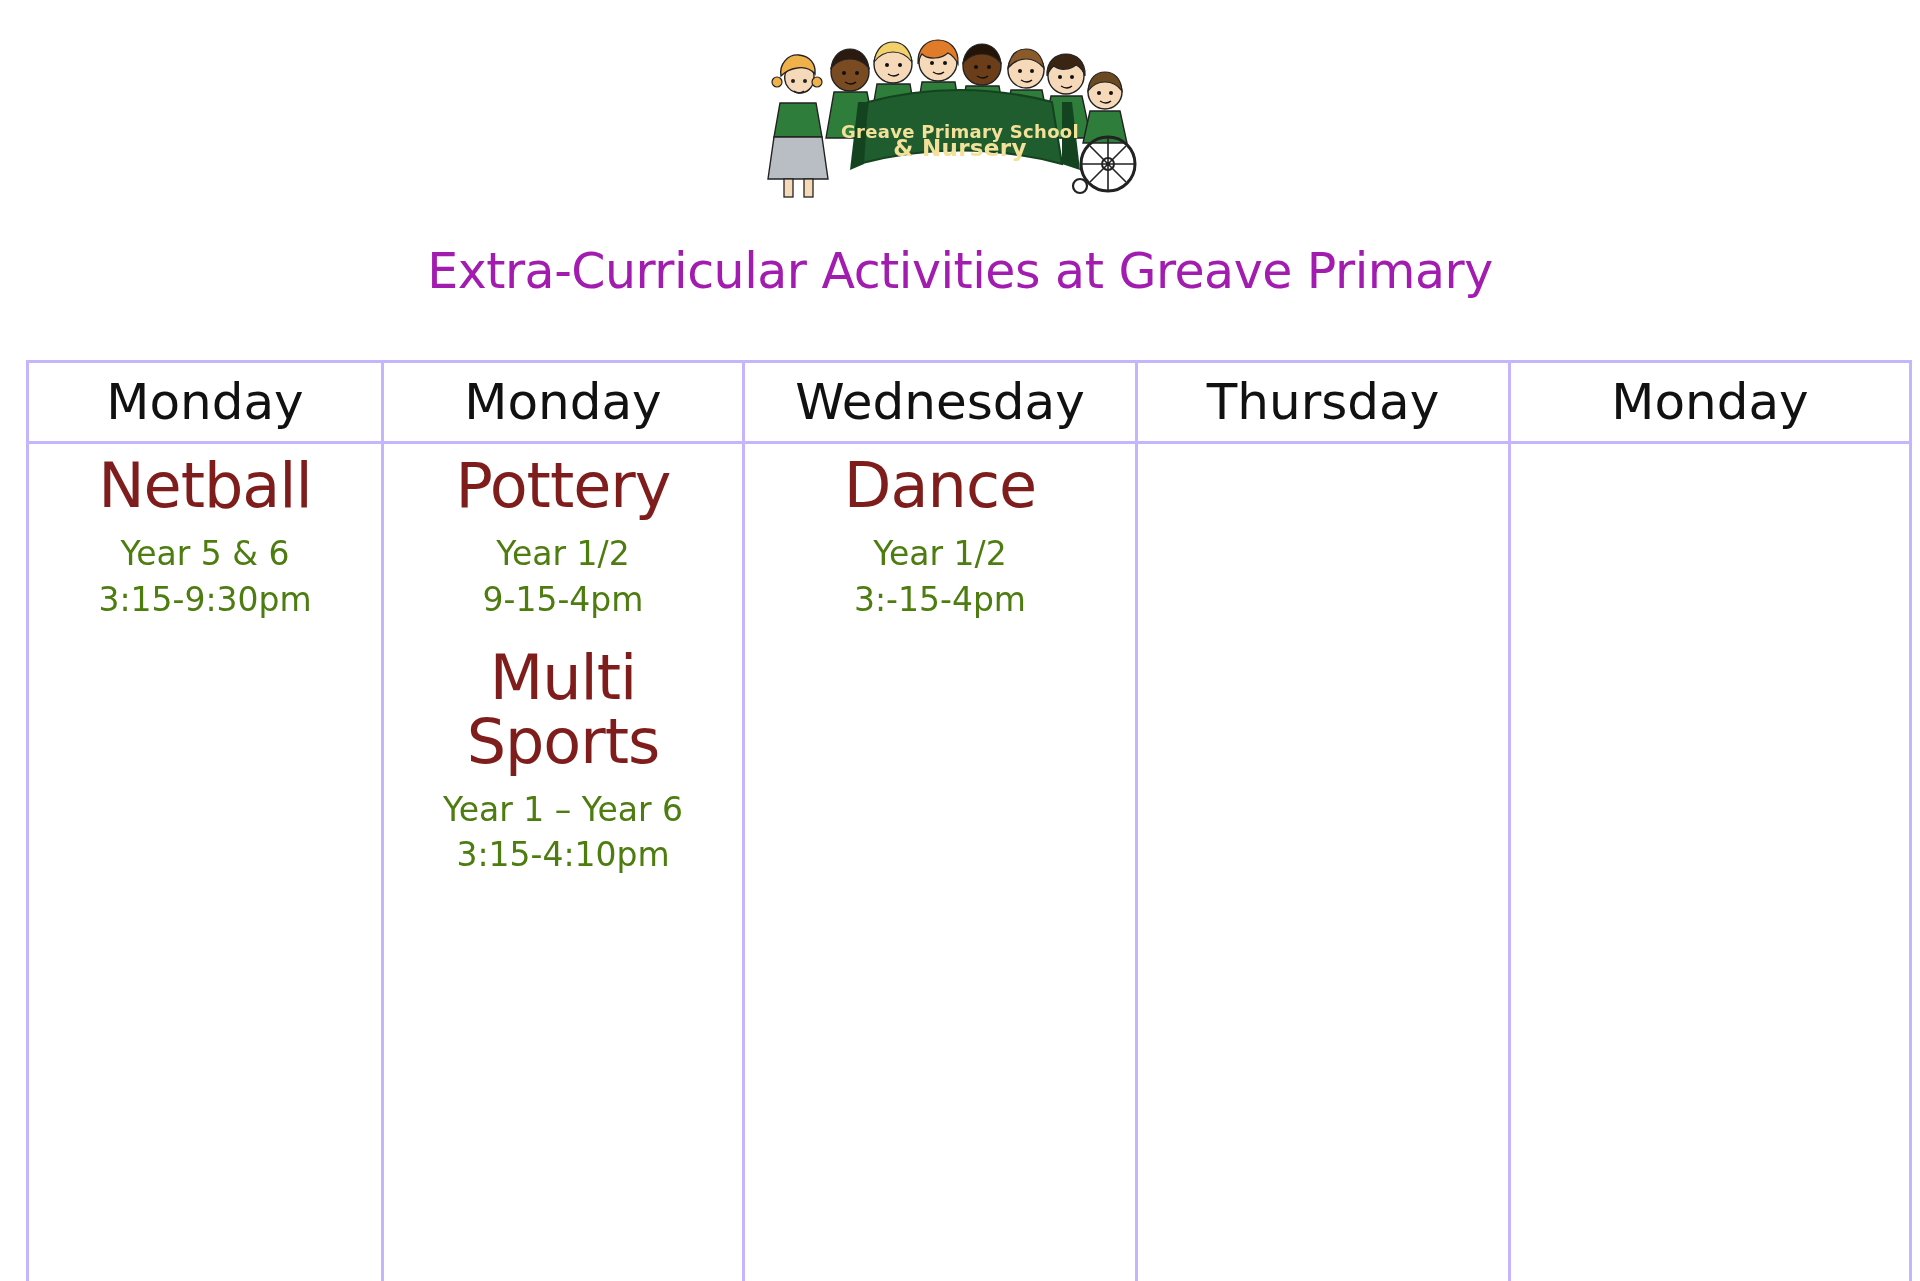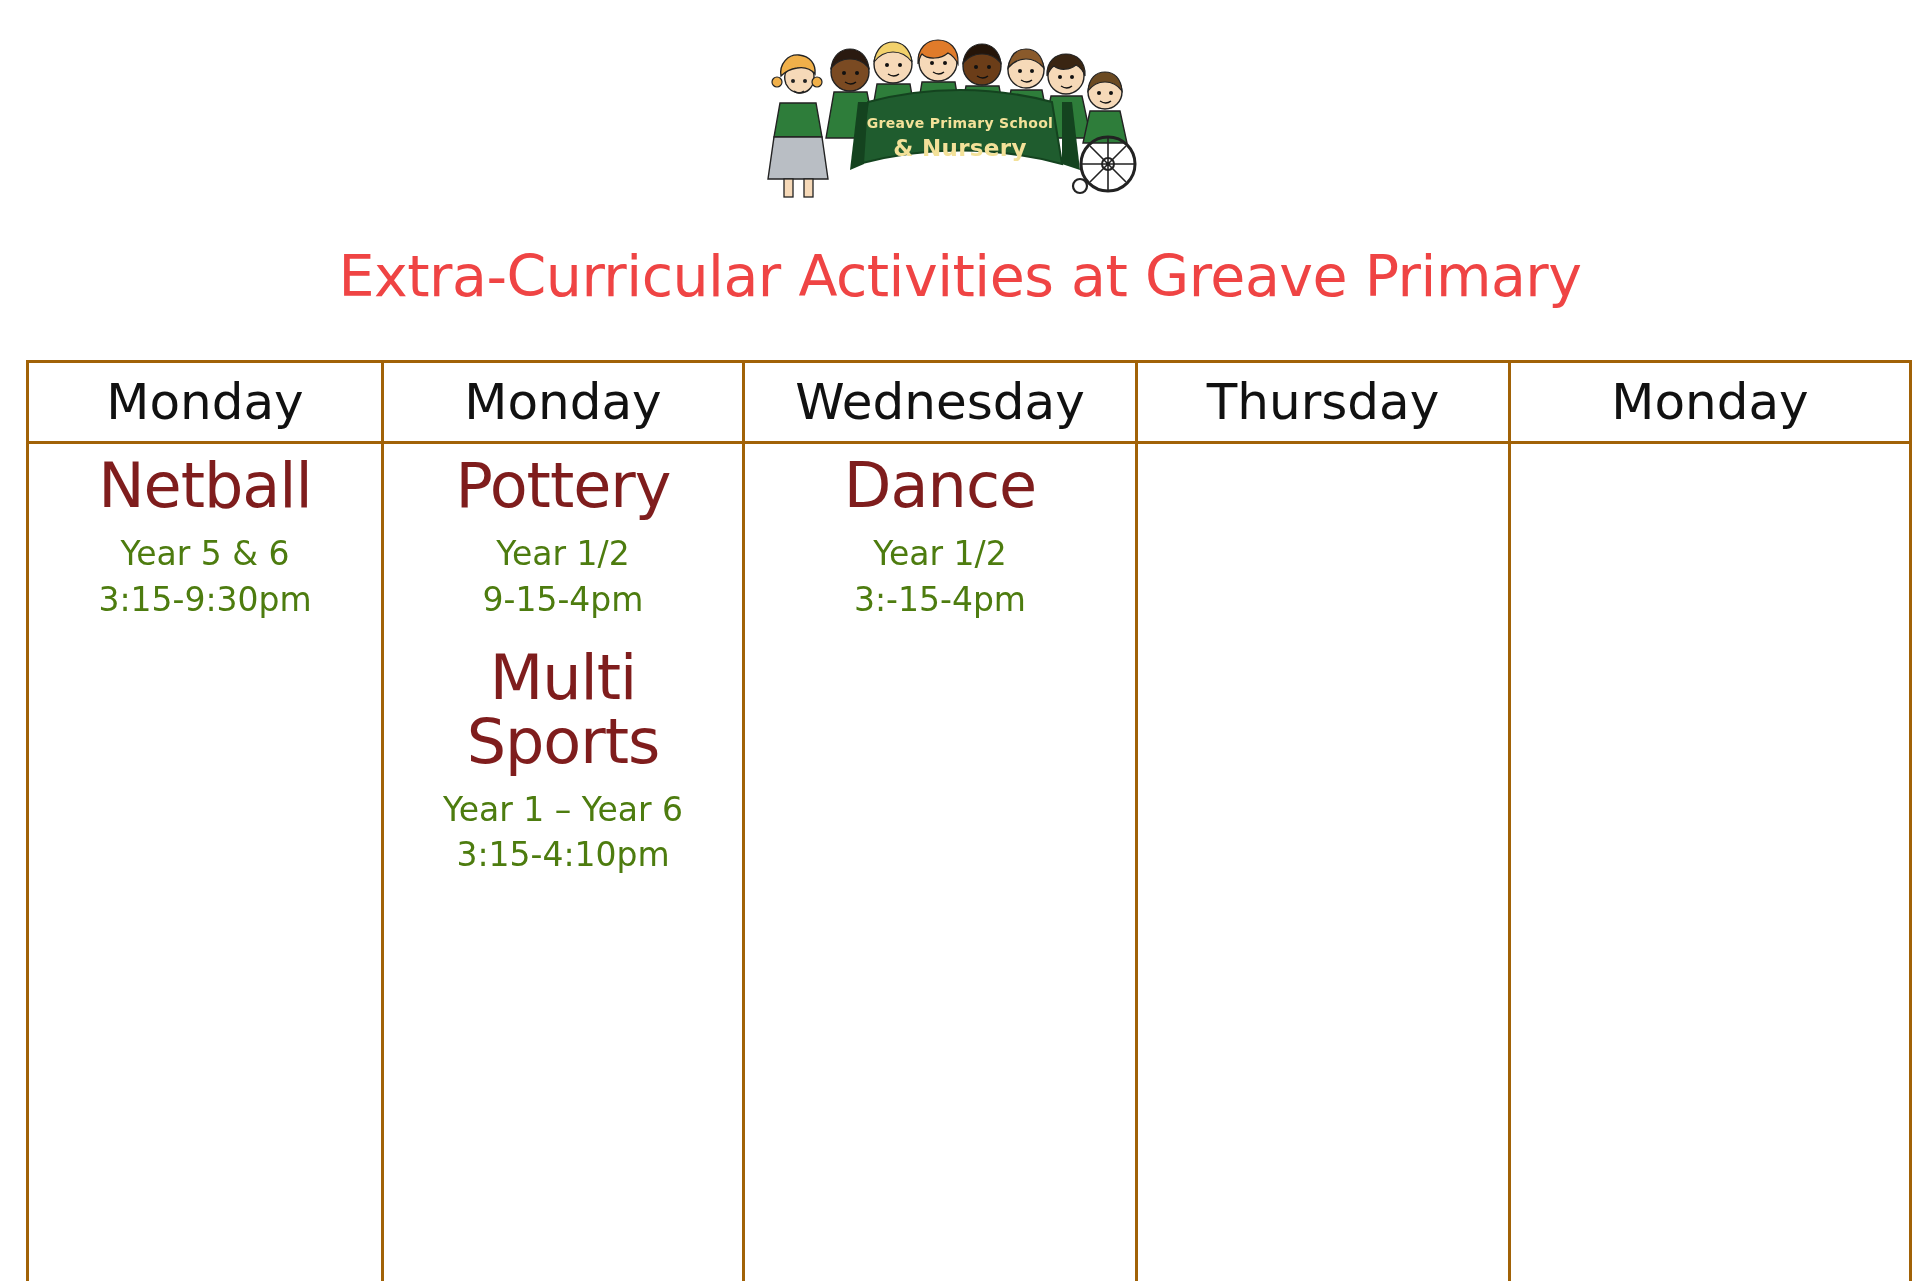--- a/index.html
+++ b/index.html
@@ -51,51 +51,51 @@
   .banner-line1, .banner-line2 {
     position: absolute;
     width: 420px;
     text-align: center;
     color: #f3e199;
     font-family: "DejaVu Sans", sans-serif;
     font-weight: bold;
     letter-spacing: .3px;
   }
   .banner-line1 {
-    top: 97px;
-    font-size: 14px;
+    top: 103px;
+    font-size: 18px;
   }
   .banner-line2 {
     top: 117px;
     font-size: 23px;
   }
   
   .title {
     position: absolute;
     left: 0;
     top: 243px;
     width: 1920px;
     text-align: center;
     font-family: "DejaVu Sans", sans-serif;
-    font-size: 57px;
-    color: #ef4444;
+    font-size: 49px;
+    color: #a21caf;
     letter-spacing: -0.5px;
     white-space: nowrap;
   }
   
   .timetable {
     position: absolute;
     left: 26px;
     top: 360px;
     width: 1868px;
     border-collapse: collapse;
     table-layout: fixed;
   }
   .timetable td {
-    border: 3px solid #a16207;
+    border: 3px solid #c4b5fd;
     vertical-align: top;
     padding: 0;
   }
   .timetable thead td {
     height: 78px;
     vertical-align: middle;
     text-align: center;
   }
   .day-head {
     font-family: "DejaVu Sans", sans-serif;

